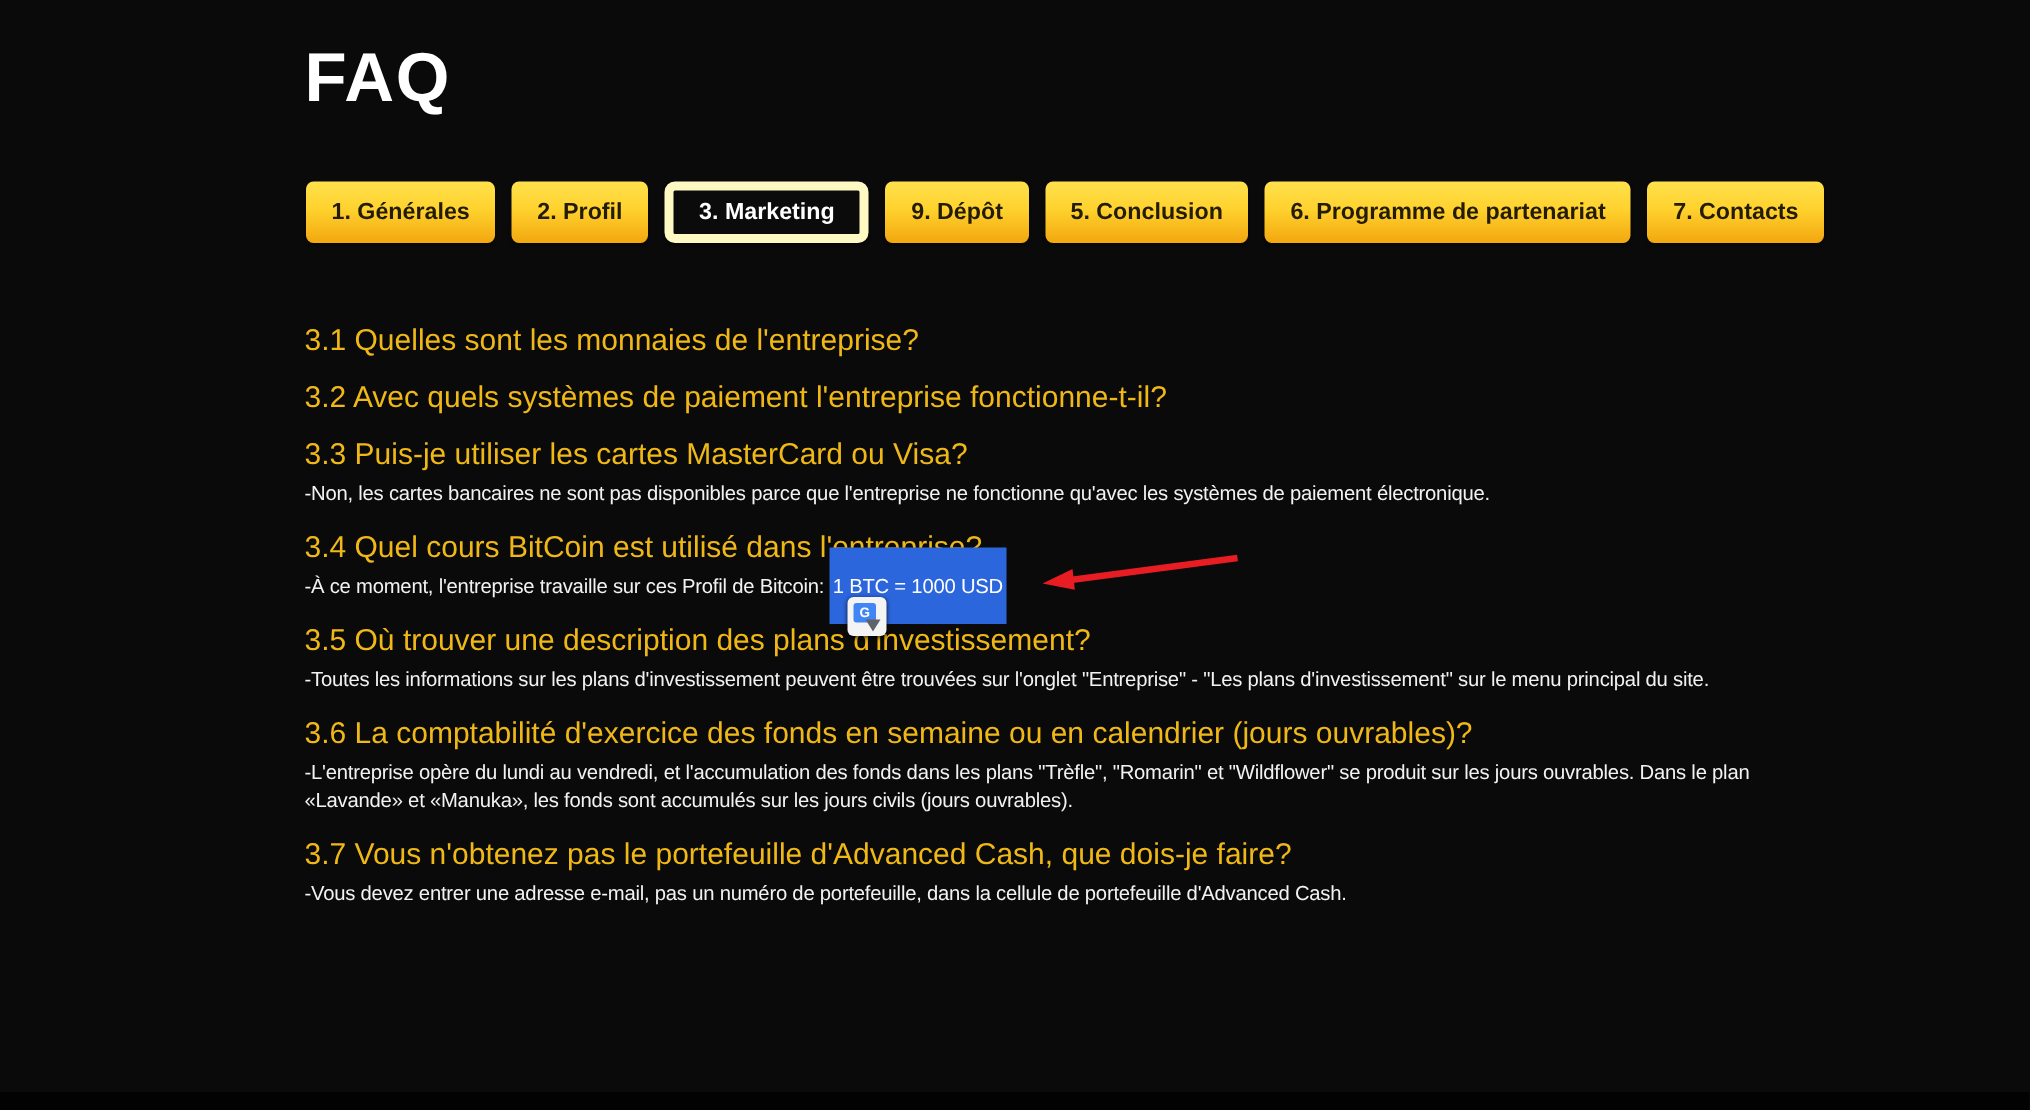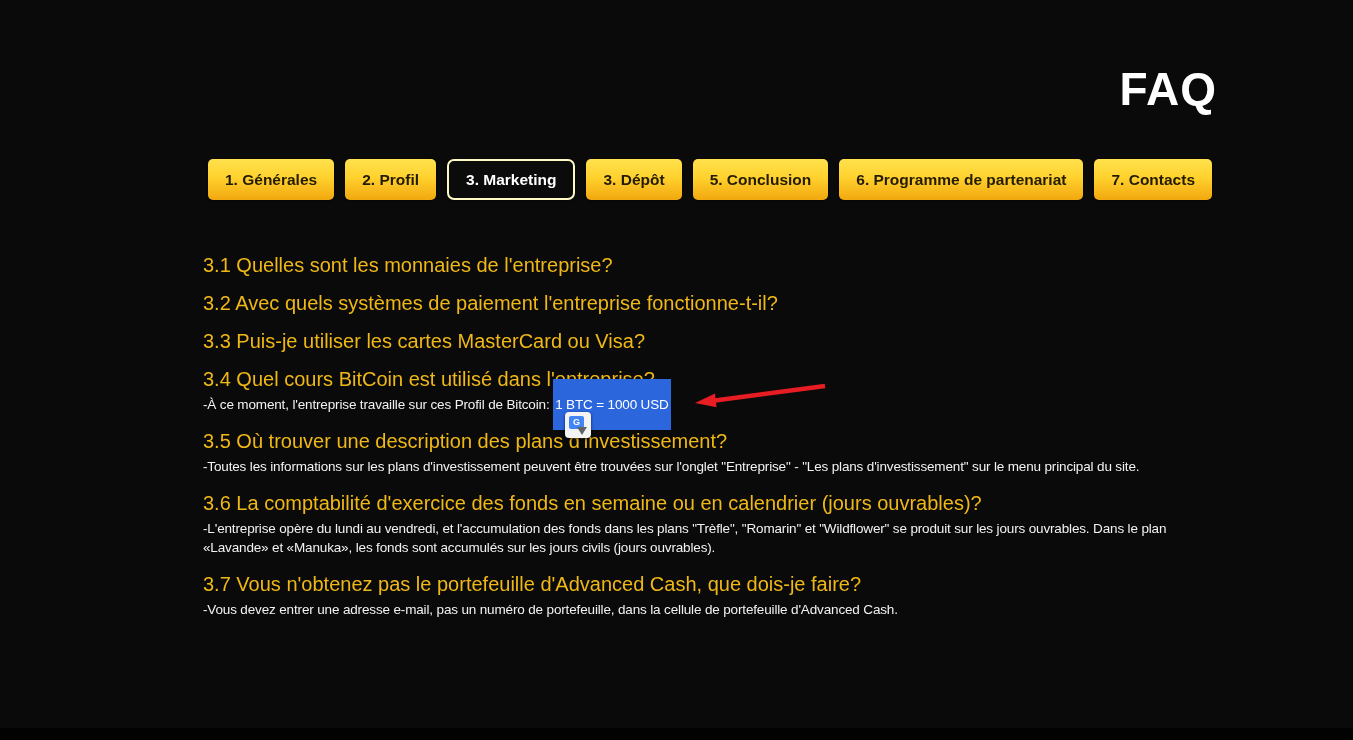--- a/index.html
+++ b/index.html
@@ -5,37 +5,36 @@
   html,body{margin:0;padding:0;}
   body{
     width:1353px;height:740px;
     background:#0a0a0a;
     overflow:hidden;
     position:relative;
     font-family:"Liberation Sans", sans-serif;
   }
   .wrap{width:1014px;margin-left:203px;}
   .page-title{
-    text-align:right;color:#ffffff;
+    text-align:left;color:#ffffff;
     font-size:46px;font-weight:700;
     padding-top:24px;line-height:1.2;
     letter-spacing:1px;
-    margin-top:38px;
   }
   .tabs{display:flex;justify-content:center;gap:11px;margin-top:42px;}
   .tab{
     box-sizing:border-box;height:41px;padding:2px 17px;
     font-family:inherit;font-size:15.5px;font-weight:700;color:#241c00;
     background:linear-gradient(180deg,#ffe14d 0%,#ffd22e 45%,#f2a70e 100%);
     border:none;border-radius:5px;cursor:pointer;white-space:nowrap;
     box-shadow:0 1px 2px rgba(0,0,0,.5);
   }
   .tab.active{
     background:#0b0b0b;color:#ffffff;
-    border:2px solid #fef9c3;border-radius:7px;
+    border:6px solid #fef9c3;border-radius:7px;
   }
   .faq{margin-top:54px;}
   .faq-item{margin-bottom:16px;}
   .q{
     color:#f0b816;font-size:20px;line-height:22px;
     font-weight:400;margin:0 0 5px 0;
   }
   .a{
     color:#f2f2f2;font-size:13.5px;line-height:19px;
     margin:0;letter-spacing:-0.15px;
@@ -66,38 +65,39 @@
 <body>
 
 <div class="wrap">
 
   <div class="page-title">FAQ</div>
 
   <div class="tabs">
     <button class="tab">1. Générales</button>
     <button class="tab">2. Profil</button>
     <button class="tab active">3. Marketing</button>
-    <button class="tab">3. Dépôt</button>
+    <button class="tab">9. Dépôt</button>
     <button class="tab">5. Conclusion</button>
     <button class="tab">6. Programme de partenariat</button>
     <button class="tab">7. Contacts</button>
   </div>
 
   <div class="faq">
 
     <section class="faq-item">
       <h2 class="q">3.1 Quelles sont les monnaies de l'entreprise?</h2>
     </section>
 
     <section class="faq-item">
       <h2 class="q">3.2 Avec quels systèmes de paiement l'entreprise fonctionne-t-il?</h2>
     </section>
 
     <section class="faq-item">
       <h2 class="q">3.3 Puis-je utiliser les cartes MasterCard ou Visa?</h2>
+      <p class="a">-Non, les cartes bancaires ne sont pas disponibles parce que l'entreprise ne fonctionne qu'avec les systèmes de paiement électronique.</p>
     </section>
 
     <section class="faq-item">
       <h2 class="q">3.4 Quel cours BitCoin est utilisé dans l'entreprise?</h2>
       <div class="a rel">
         <span>-À ce moment, l'entreprise travaille sur ces Profil de Bitcoin: </span><span class="sel">1 BTC = 1000 USD</span>
         <svg class="arrow-svg" viewBox="0 0 142 30">
           <line x1="136" y1="5" x2="26" y2="19.5" stroke="#e81c23" stroke-width="4.5"></line>
           <polygon points="6,22 27.6,26.2 26,12.4" fill="#e81c23"></polygon>
         </svg>

